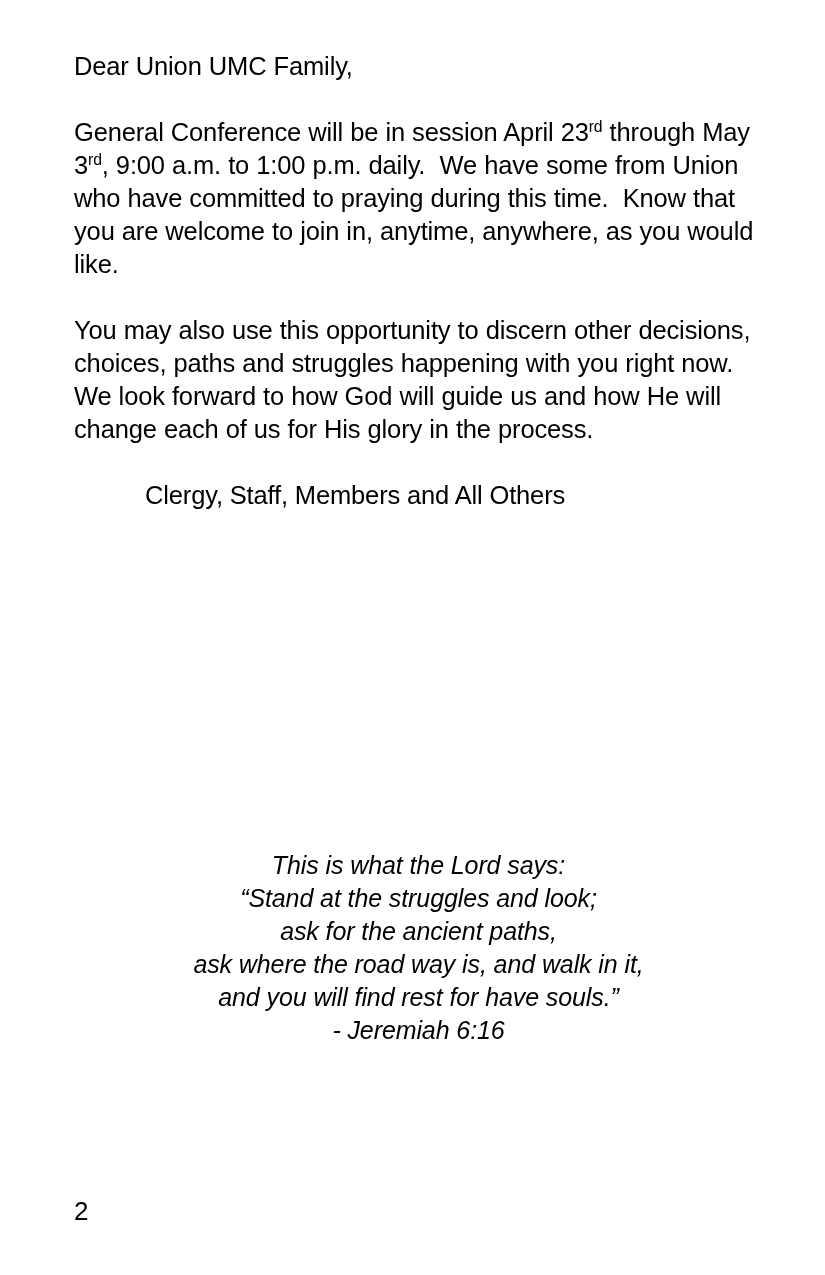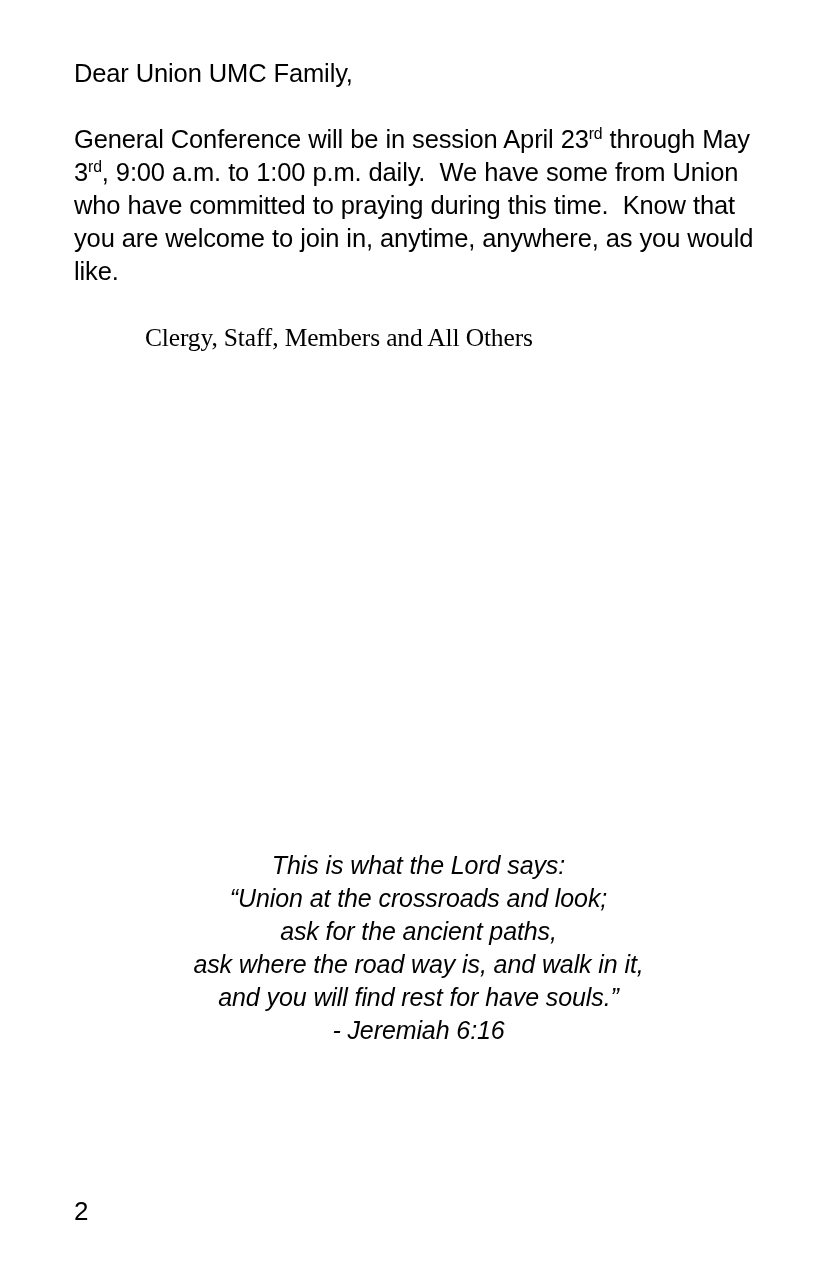--- a/index.html
+++ b/index.html
@@ -16,21 +16,21 @@
     overflow: hidden;
     font-family: "Liberation Sans", "DejaVu Sans", sans-serif;
     color: #000000;
     -webkit-font-smoothing: antialiased;
   }
 
   
   .letter {
     position: absolute;
     left: 74px;
-    top: 57px;
+    top: 50px;
     width: 690px;
   }
   .para {
     font-size: 25.5px;
     line-height: 33px;
     letter-spacing: -0.15px;
     margin: 0 0 33px 0;
     white-space: pre-wrap;
     word-spacing: 0.2px;
   }
@@ -46,21 +46,20 @@
   .closing {
     font-size: 25.5px;
     line-height: 33px;
     letter-spacing: -0.15px;
     margin: 0;
     white-space: pre-wrap;
   }
   .signature-line {
     display: block;
     padding-left: 71px;
-    font-family: Liberation Serif, serif;
   }
 
   
   .scripture {
     position: absolute;
     left: 0;
     top: 849px;
     width: 811px;
     padding-right: 0px;
     box-sizing: border-box;
@@ -95,29 +94,30 @@
 
 <div class="page">
 
   <div class="letter">
 
     <p class="para">Dear Union UMC Family,</p>
 
 
     <p class="para"><span>General Conference will be in session April 23</span><sup>rd</sup><span> through May 3</span><sup>rd</sup><span>, 9:00 a.m. to 1:00 p.m. daily.  We have some from Union who have committed to praying during this time.  Know that you are welcome to join in, anytime, anywhere, as you would like.</span></p>
 
+    <p class="para">You may also use this opportunity to discern other decisions, choices, paths and struggles happening with you right now.  We look forward to how God will guide us and how He will change each of us for His glory in the process.</p>
 
     <p class="closing"><span class="signature-line">Clergy, Staff, Members and All Others</span></p>
 
   </div>
 
   <div class="scripture">
     <div class="scripture-inner">
       <span class="scripture-line">This is what the Lord says:</span>
-      <span class="scripture-line">“Union at the crossroads and look;</span>
+      <span class="scripture-line">“Stand at the struggles and look;</span>
       <span class="scripture-line">ask for the ancient paths,</span>
       <span class="scripture-line">ask where the road way is, and walk in it,</span>
       <span class="scripture-line">and you will find rest for have souls.”</span>
       <span class="scripture-line">- Jeremiah 6:16</span>
     </div>
   </div>
 
   <div class="page-number">2</div>
 
 </div>

